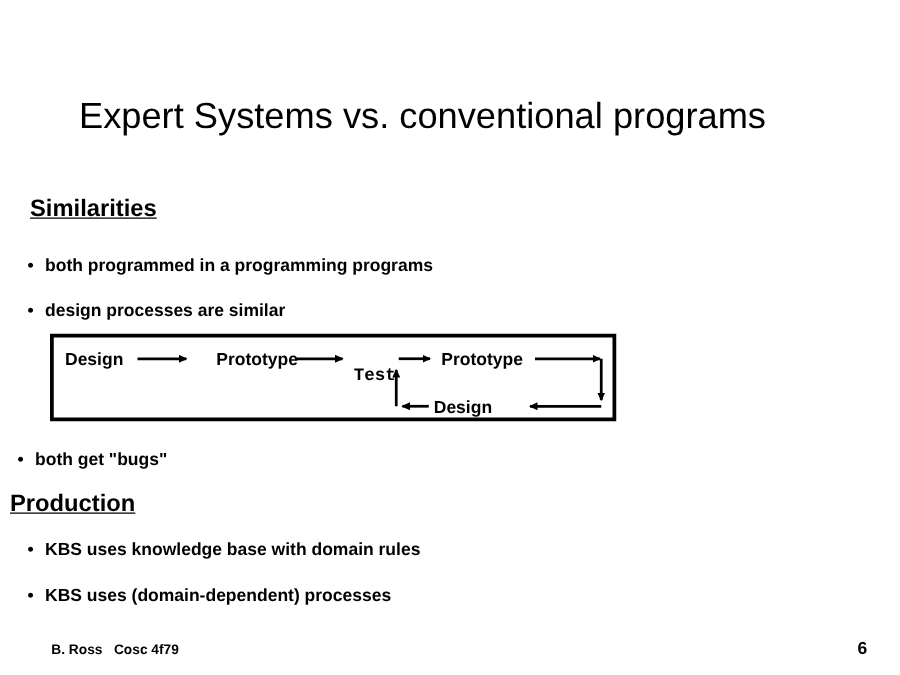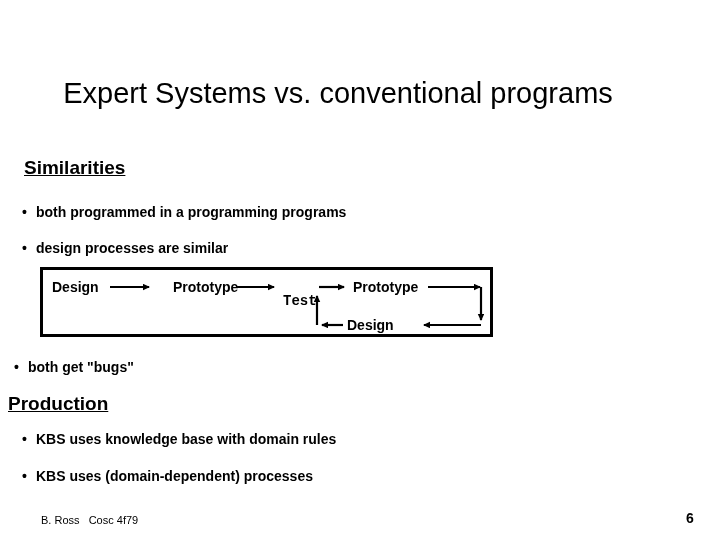--- a/index.html
+++ b/index.html
@@ -98,21 +98,21 @@
     height: 70px;
     overflow: visible;
   }
 
   
   #footer-credit {
     position: absolute;
     left: 4px;
     top: 513px;
     font-size: 11px;
-    font-weight: normal;
+    font-weight: bold;
     line-height: 14px;
     white-space: pre;
     padding-left: 37px;
   }
   #page-number {
     position: absolute;
     left: 686px;
     top: 509px;
     font-size: 14px;
     font-weight: bold;

